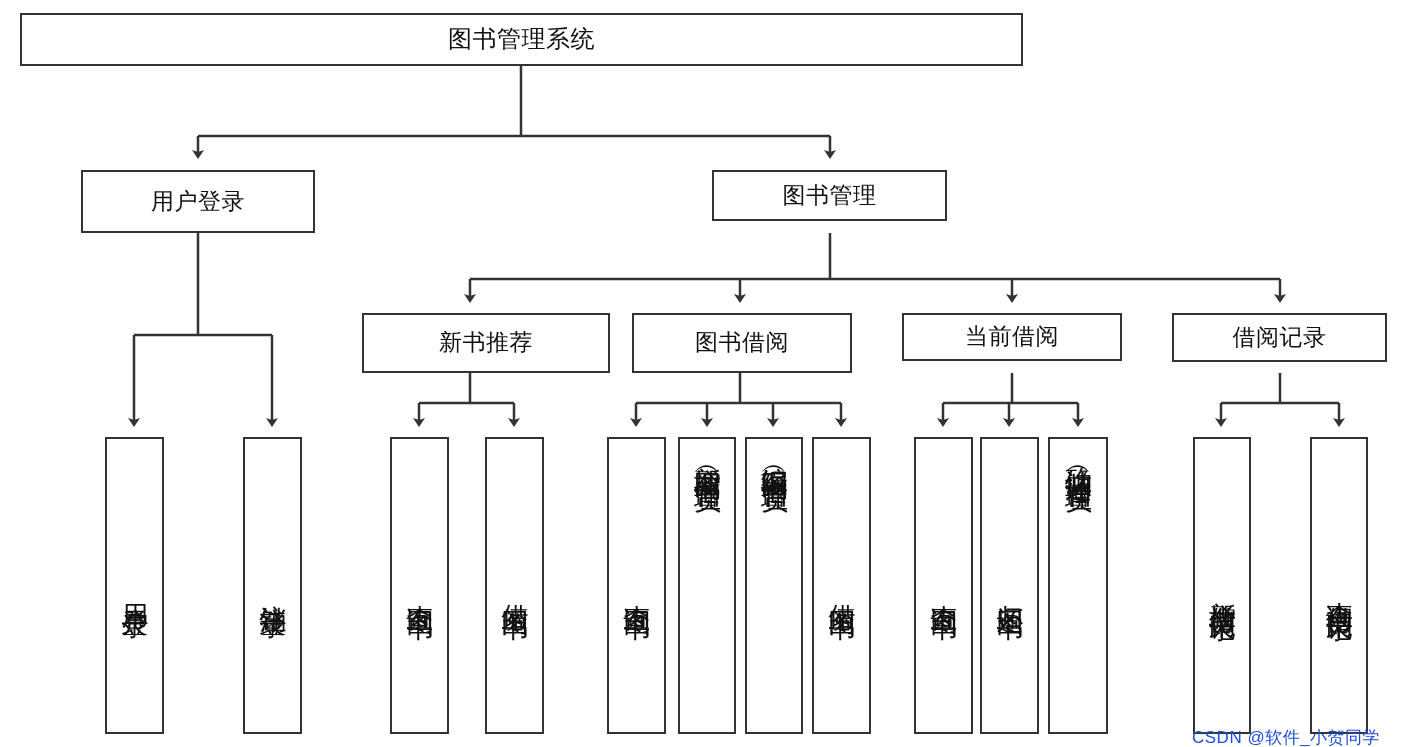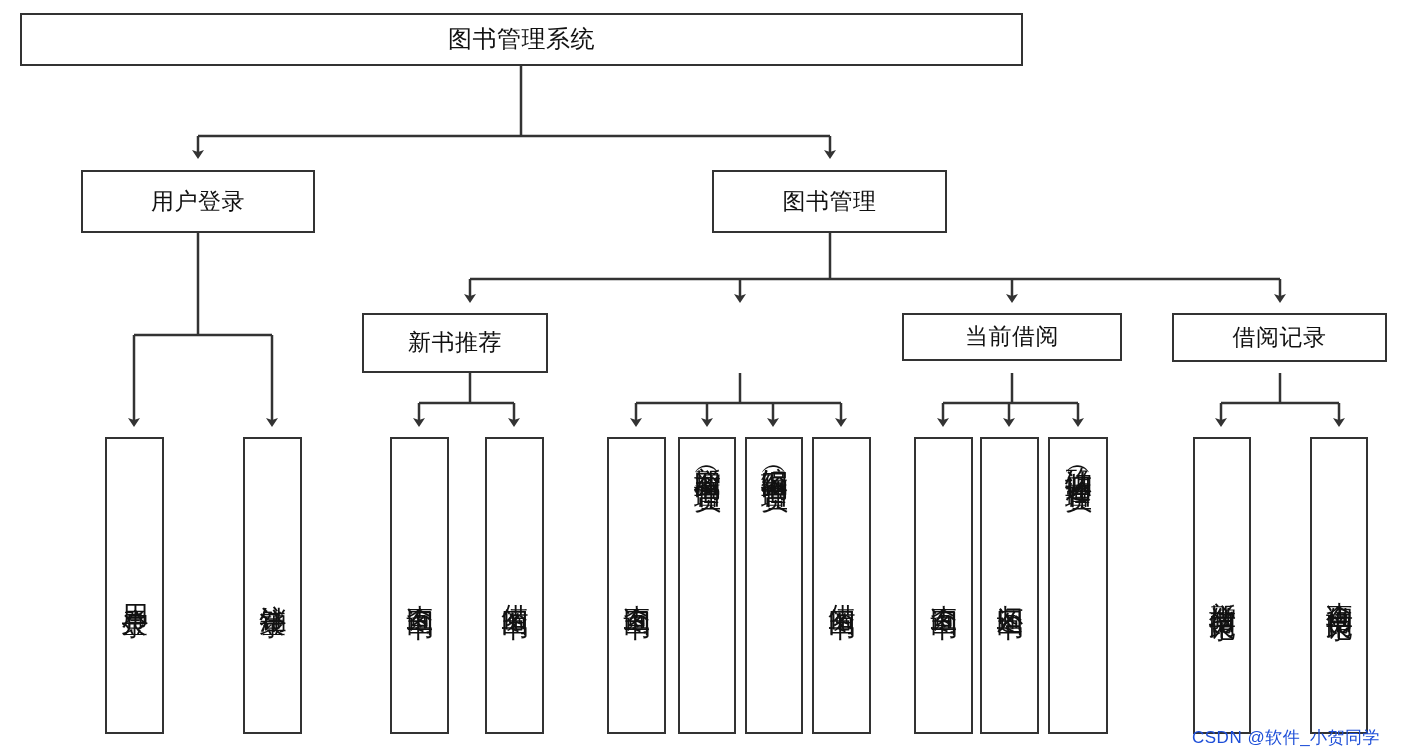--- a/index.html
+++ b/index.html
@@ -128,28 +128,31 @@
   </svg>
 
   <div class="node root horiz" style="left:20px; top:13px; width:1003px; height:53px;">
     <span class="label">图书管理系统</span>
   </div>
 
   <div class="node horiz" style="left:81px; top:170px; width:234px; height:63px;">
     <span class="label">用户登录</span>
   </div>
 
-  <div class="node horiz" style="left:712px; top:170px; width:235px; height:63px;">
+  <div class="node horiz" style="left:712px; top:170px; width:235px; height:51px;">
     <span class="label">图书管理</span>
   </div>
 
-  <div class="node horiz" style="left:362px; top:313px; width:186px; height:60px;">
+  <div class="node horiz" style="left:362px; top:313px; width:248px; height:60px;">
     <span class="label">新书推荐</span>
   </div>
 
+  <div class="node horiz" style="left:632px; top:313px; width:220px; height:60px;">
+    <span class="label">图书借阅</span>
+  </div>
 
   <div class="node horiz" style="left:902px; top:313px; width:220px; height:48px;">
     <span class="label">当前借阅</span>
   </div>
 
   <div class="node horiz" style="left:1172px; top:313px; width:215px; height:49px;">
     <span class="label">借阅记录</span>
   </div>
 
   <div class="node vert centered" style="left:105px; top:437px; width:59px; height:297px;">

